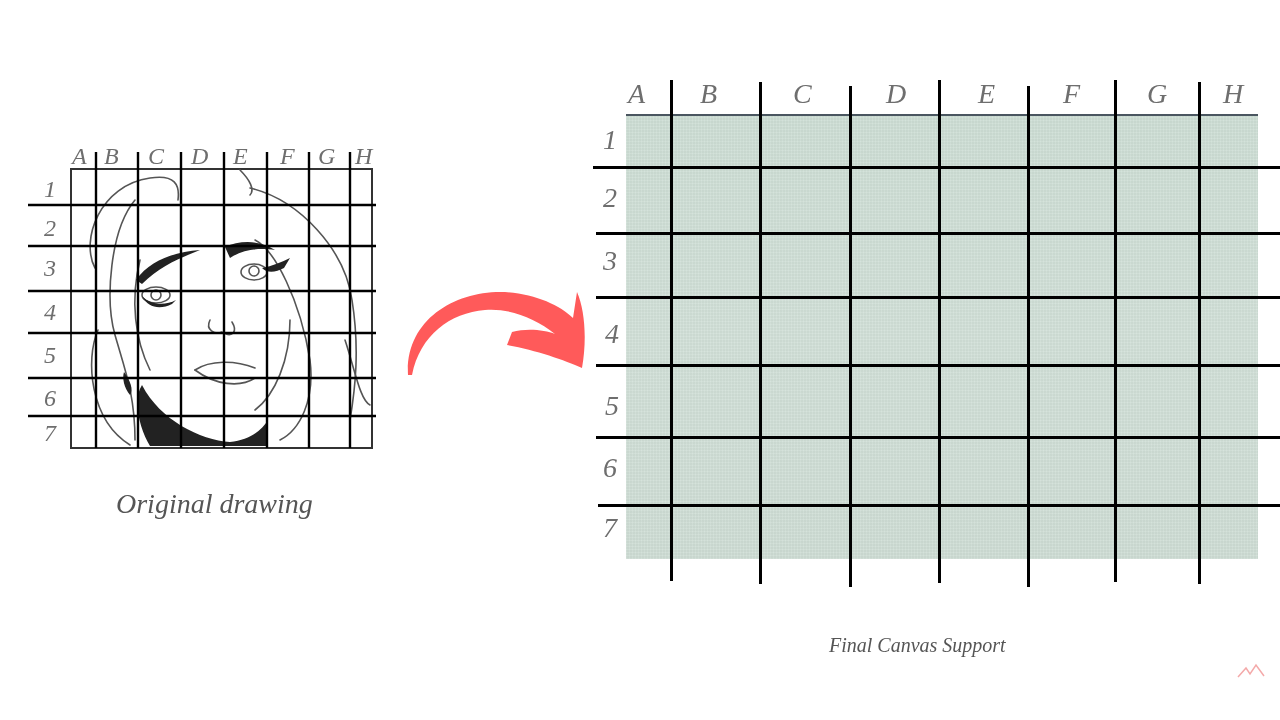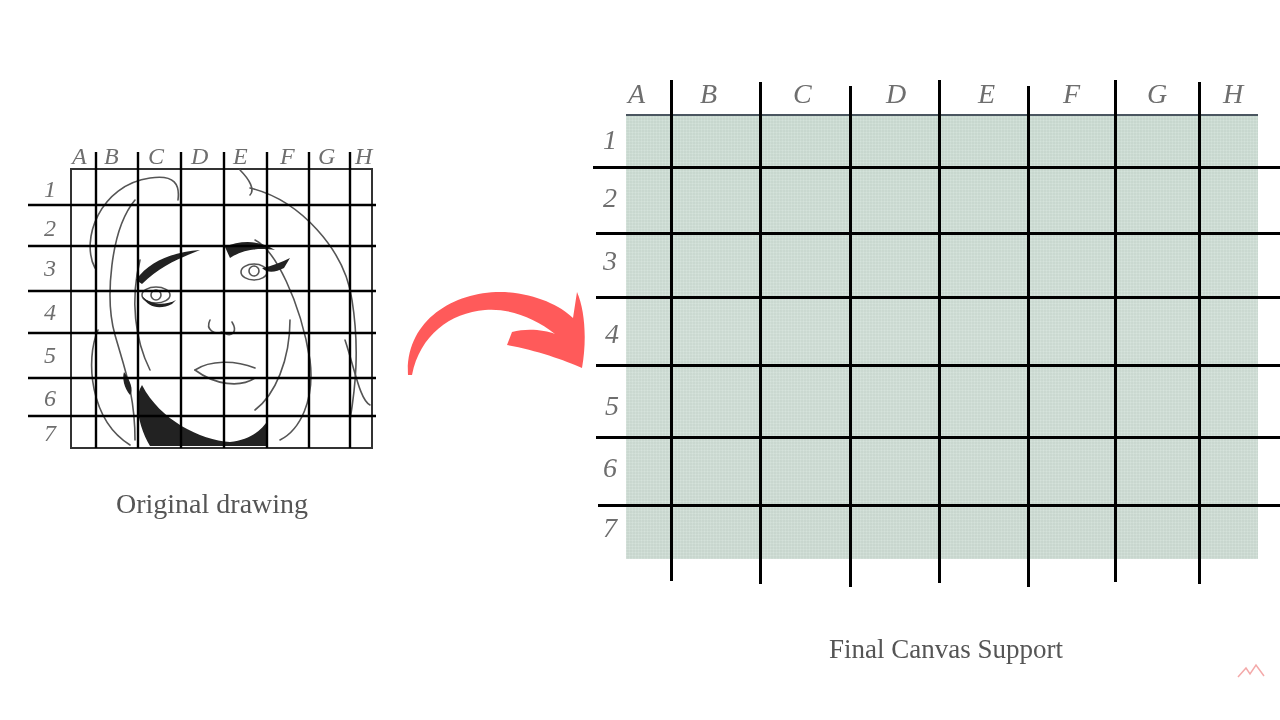--- a/index.html
+++ b/index.html
@@ -1,20 +1,20 @@
 <!DOCTYPE html>
 <html><head>
 <meta charset="utf-8">
 <style>
   html, body { margin:0; padding:0; background:#ffffff; }
   body { width:1280px; height:720px; position:relative; overflow:hidden;
          font-family: "DejaVu Serif", "Liberation Serif", serif; }
   .abs { position:absolute; }
   .lbl { position:absolute; font-style:italic; color:#6e6e6e; font-family:"Liberation Serif","DejaVu Serif",serif; }
-  .caption { position:absolute; color:#555; font-family:"Liberation Serif","DejaVu Serif",serif; }
+  .caption { position:absolute; font-style:italic; color:#555; font-family:"Liberation Serif","DejaVu Serif",serif; }
   .vline { position:absolute; width:3px; background:#000; }
   .hline { position:absolute; height:3px; background:#000; }
   .canvas-support {
     position:absolute; left:626px; top:114px; width:632px; height:443px;
     background:
       repeating-linear-gradient(0deg, rgba(255,255,255,0.05) 0 1px, rgba(0,0,0,0.02) 1px 3px),
       repeating-linear-gradient(90deg, rgba(255,255,255,0.05) 0 1px, rgba(0,0,0,0.02) 1px 3px),
       linear-gradient(180deg,#cfdfd6 0%, #d3e1d9 50%, #d0ded6 100%);
     border-top:2px solid #4a5660;
   }
@@ -134,18 +134,18 @@
   <div class="vline" style="left:1114px;top:80px;height:502px;"></div>
   <div class="vline" style="left:1198px;top:82px;height:502px;"></div>
 
   <div class="hline" style="left:593px;top:166px;width:687px;"></div>
   <div class="hline" style="left:596px;top:232px;width:684px;"></div>
   <div class="hline" style="left:596px;top:296px;width:684px;"></div>
   <div class="hline" style="left:596px;top:364px;width:684px;"></div>
   <div class="hline" style="left:596px;top:436px;width:684px;"></div>
   <div class="hline" style="left:598px;top:504px;width:682px;"></div>
 
-  <div class="caption" style="left:829px;top:634px;font-size:27px;">Final Canvas Support</div>
+  <div class="caption" style="left:829px;top:634px;font-size:20px;">Final Canvas Support</div>
 </div>
 
 <svg class="abs" style="left:1236px;top:662px;" width="32" height="18" viewBox="0 0 32 18">
   <path d="M2 15 L 10 6 L 14 12 L 20 3 L 28 14" fill="none" stroke="#f4a9a9" stroke-width="1.5"></path>
 </svg>
 
 </body></html>

